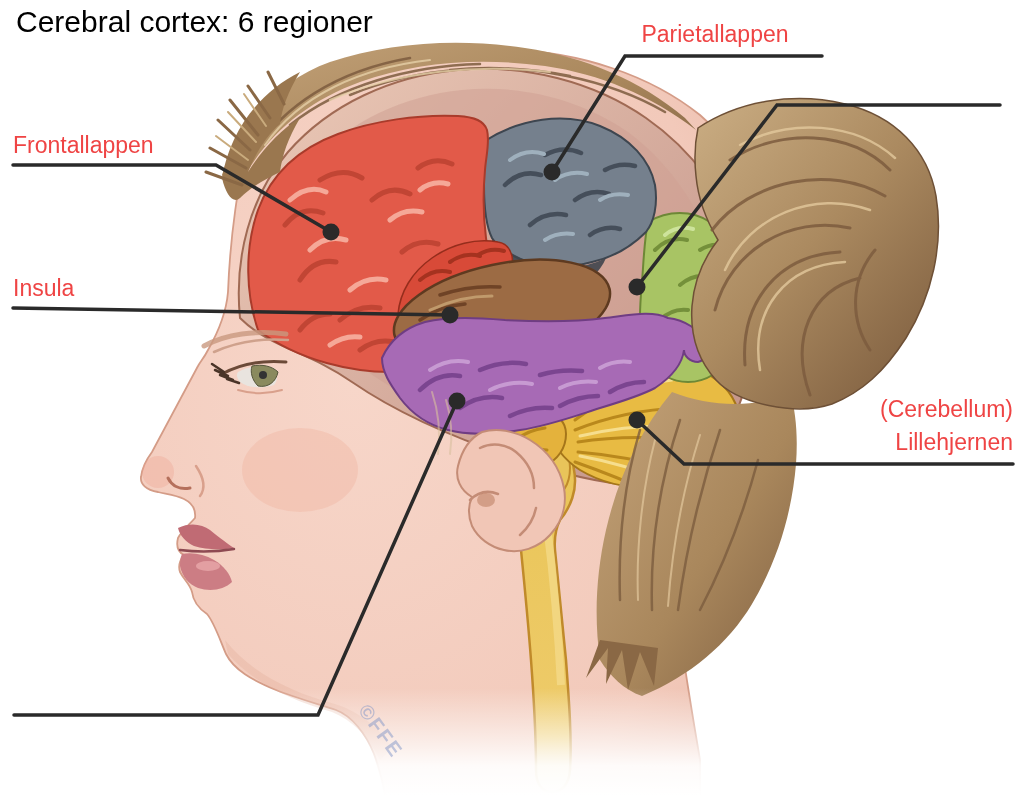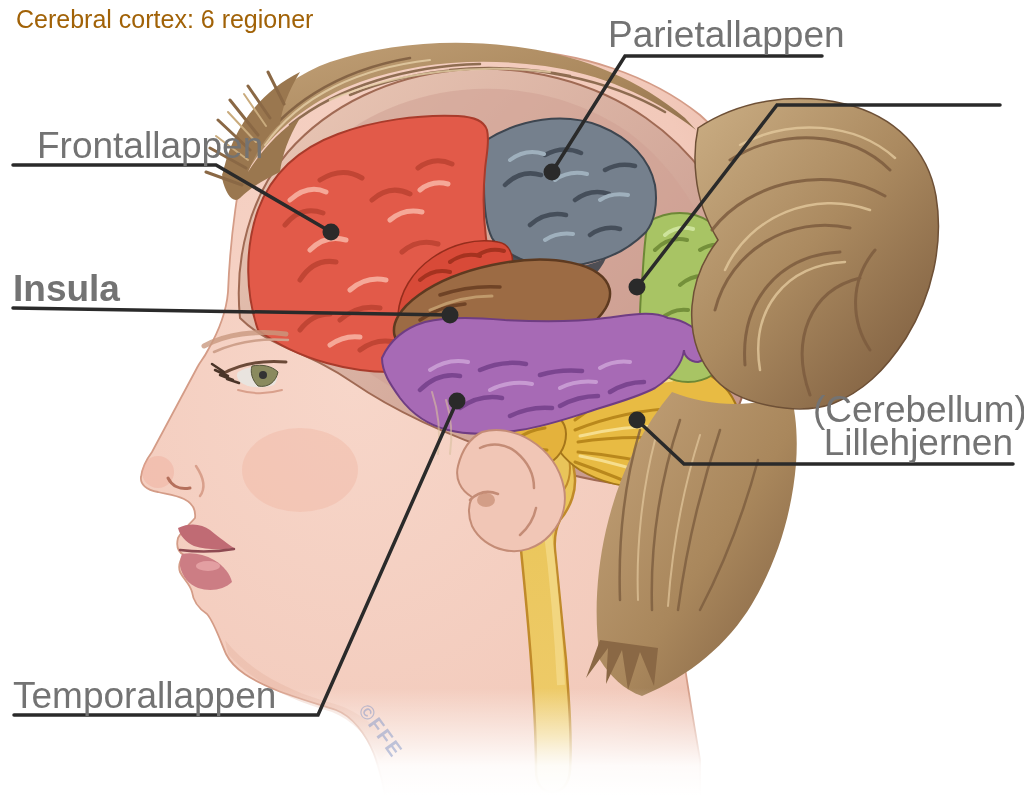--- a/index.html
+++ b/index.html
@@ -1,26 +1,26 @@
 <!DOCTYPE html>
 <html><head>
 <meta charset="utf-8">
 <style>
   html,body{margin:0;padding:0;background:#fff;}
   #stage{position:relative;width:1024px;height:796px;background:#fff;overflow:hidden;
          font-family:"Liberation Sans",sans-serif;}
   #art{position:absolute;left:0;top:0;}
-  .label{position:absolute;font-size:37px;line-height:33px;color:#737373;white-space:nowrap;}
+  .label{position:absolute;font-size:23px;line-height:33px;color:#ef4444;white-space:nowrap;}
   .label.center{text-align:center;}
   .label.right{text-align:right;}
-  #title{position:absolute;left:16px;top:5px;font-size:25px;color:#a16207;}
-  #lbl-frontal{left:13px;top:129px;margin-left:24px;}
+  #title{position:absolute;left:16px;top:5px;font-size:30px;color:#000000;}
+  #lbl-frontal{left:13px;top:129px;}
   #lbl-parietal{left:608px;top:18px;width:214px;}
   #lbl-occipital{left:773px;top:68px;width:227px;padding-right:3px;}
-  #lbl-insula{left:13px;top:272px;font-weight:bold;}
+  #lbl-insula{left:13px;top:272px;}
   #lbl-temporal{left:13px;top:679px;}
   #lbl-cerebellum{left:813px;top:393px;width:200px;}
   #watermark{position:absolute;left:372px;top:700px;font-size:20px;font-weight:bold;
              letter-spacing:2px;color:rgba(130,150,200,0.5);
              transform:rotate(54deg);transform-origin:left top;}
 </style>
 </head>
 <body>
 
 <div id="stage">
@@ -242,19 +242,18 @@
     <circle cx="457" cy="401" r="8.5" stroke="none" fill="#2a2a2a"></circle>
     <path d="M1013,464 L684,464 L637,420" stroke="#2a2a2a"></path>
     <circle cx="637" cy="420" r="8.5" stroke="none" fill="#2a2a2a"></circle>
   </g>
 </svg>
 
   <div id="title">Cerebral cortex: 6 regioner</div>
   <div id="lbl-frontal" class="label">Frontallappen</div>
   <div id="lbl-parietal" class="label center">Parietallappen</div>
   <div id="lbl-insula" class="label">Insula</div>
-  <div id="lbl-temporal" class="label">Temporallappen</div>
   <div id="lbl-cerebellum" class="label right">
     <div>(Cerebellum)</div>
     <div>Lillehjernen</div>
   </div>
   <div id="watermark">©FFE</div>
 </div>
 
 </body></html>

